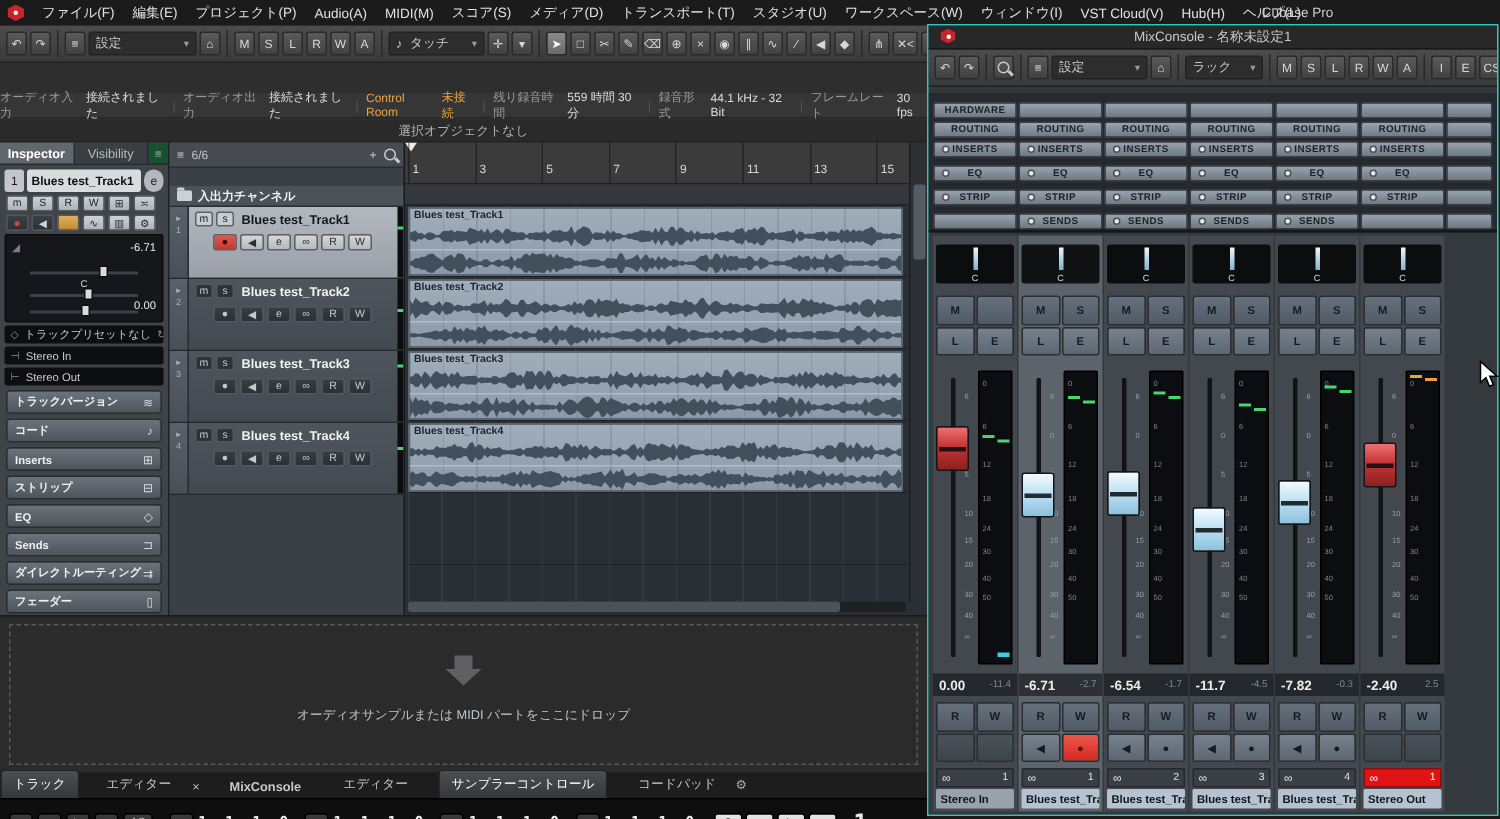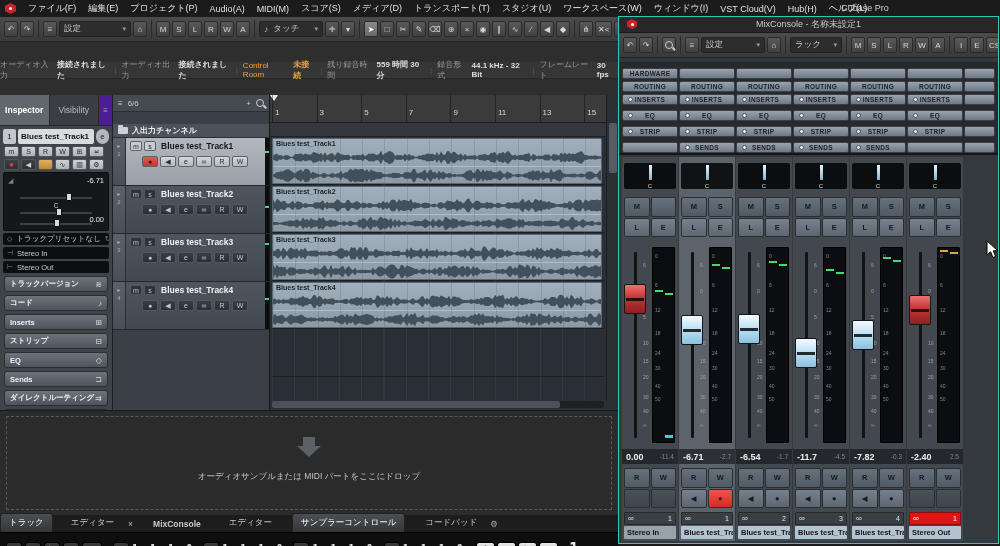--- a/index.html
+++ b/index.html
@@ -19,27 +19,27 @@
 .tbtn{height:16px;min-width:14px;display:inline-flex;align-items:center;justify-content:center;background:linear-gradient(#5a5a5a,#414141);border:1px solid #2a2a2a;border-radius:2px;color:#d8d8d8;font-size:8px;padding:0 2px;flex:none}
 .tbtn.on{background:linear-gradient(#8a8a8a,#6a6a6a);color:#fff}
 .tdrop{height:16px;background:#2d2d2d;border:1px solid #222;border-radius:2px;color:#ccc;display:inline-flex;align-items:center;padding:0 4px;gap:5px;font-size:8.5px;flex:none}
 .tdrop .dd{margin-left:auto;color:#999;font-size:7px}
 .tsep{width:1px;height:18px;background:#292929;margin:0 2px;flex:none}
 .mag{width:8px;height:8px;border:1.5px solid #ccc;border-radius:50%;position:relative;display:inline-block}
 .mag::after{content:"";position:absolute;width:4px;height:1.5px;background:#ccc;transform:rotate(45deg);right:-4px;bottom:-1px}
 
 #projwin{position:absolute;left:0;top:17px;width:618px;height:529px;background:#2e2e2e;overflow:hidden}
 #statusbar{position:absolute;left:0;top:45px;width:618px;height:17px;background:#363636;border-bottom:1px solid #262626;display:flex;align-items:center;justify-content:center;font-size:8px;gap:5px;color:#989898}
-#statusbar b{color:#dcdcdc;font-weight:bold}
+#statusbar b{color:#dcdcdc;font-weight:normal}
 .orange{color:#e8a33d!important}
 .sb-sep{color:#585858}
 #infoline{position:absolute;left:0;top:63px;width:618px;height:15px;background:#2a2a2a;text-align:center;font-size:8.5px;color:#b3b3b3;line-height:15px;border-bottom:1px solid #222}
 
 #inspector{position:absolute;left:0;top:78px;width:113px;height:420px;background:#3f4449;border-right:1px solid #1e2124;font-size:8px;overflow:hidden}
-.insp-tabs{display:flex;height:31px;background:#4c1d95;border-bottom:1px solid #26292d}
+.insp-tabs{display:flex;height:15px;background:#14532d;border-bottom:1px solid #26292d}
 .insp-tab{flex:1;display:flex;align-items:center;justify-content:center;color:#b8bcc0;font-size:8.5px;background:#3a3e43;border-right:1px solid #26292d}
 .insp-tab.active{background:#62676d;color:#fff;font-weight:bold}
 .insp-menu{width:13px;display:flex;align-items:center;justify-content:center;color:#aaa}
 .trackname-row{display:flex;gap:2px;margin:3px 3px 2px;height:15px}
 .tn-num{width:13px;background:#c3c7cb;color:#1c1c1c;display:flex;align-items:center;justify-content:center;border-radius:2px;font-size:8px}
 .tn-name{flex:1;background:#d9dcdf;color:#101010;font-weight:bold;display:flex;align-items:center;padding:0 3px;border-radius:2px;font-size:8px;white-space:nowrap;overflow:hidden}
 .tn-e{width:13px;background:#b4b8be;border-radius:7px;color:#222;display:flex;align-items:center;justify-content:center;font-size:8px}
 .insp-btnrow{display:flex;gap:2px;margin:2px 4px}
 .ibtn{width:15px;height:11px;background:linear-gradient(#ced2d6,#adb2b8);border:1px solid #53575b;border-radius:2px;color:#25282c;font-size:7px;display:flex;align-items:center;justify-content:center}
 .ibtn.dark{background:linear-gradient(#3b4045,#2c3136);color:#ced2d6}
@@ -237,20 +237,21 @@
         <span class="sb-sep">|</span>
         <span>残り録音時間</span>
         <b>559 時間 30 分</b>
         <span class="sb-sep">|</span>
         <span>録音形式</span>
         <b>44.1 kHz - 32 Bit</b>
         <span class="sb-sep">|</span>
         <span>フレームレート</span>
         <b>30 fps</b>
       </div>
+    <div id="infoline">選択オブジェクトなし</div>
 
     <div id="inspector">
       <div class="insp-tabs">
         <div class="insp-tab active">Inspector</div>
         <div class="insp-tab">Visibility</div>
         <div class="insp-menu">≡</div>
       </div>
       <div class="trackname-row">
         <span class="tn-num">1</span>
         <span class="tn-name">Blues test_Track1</span>

